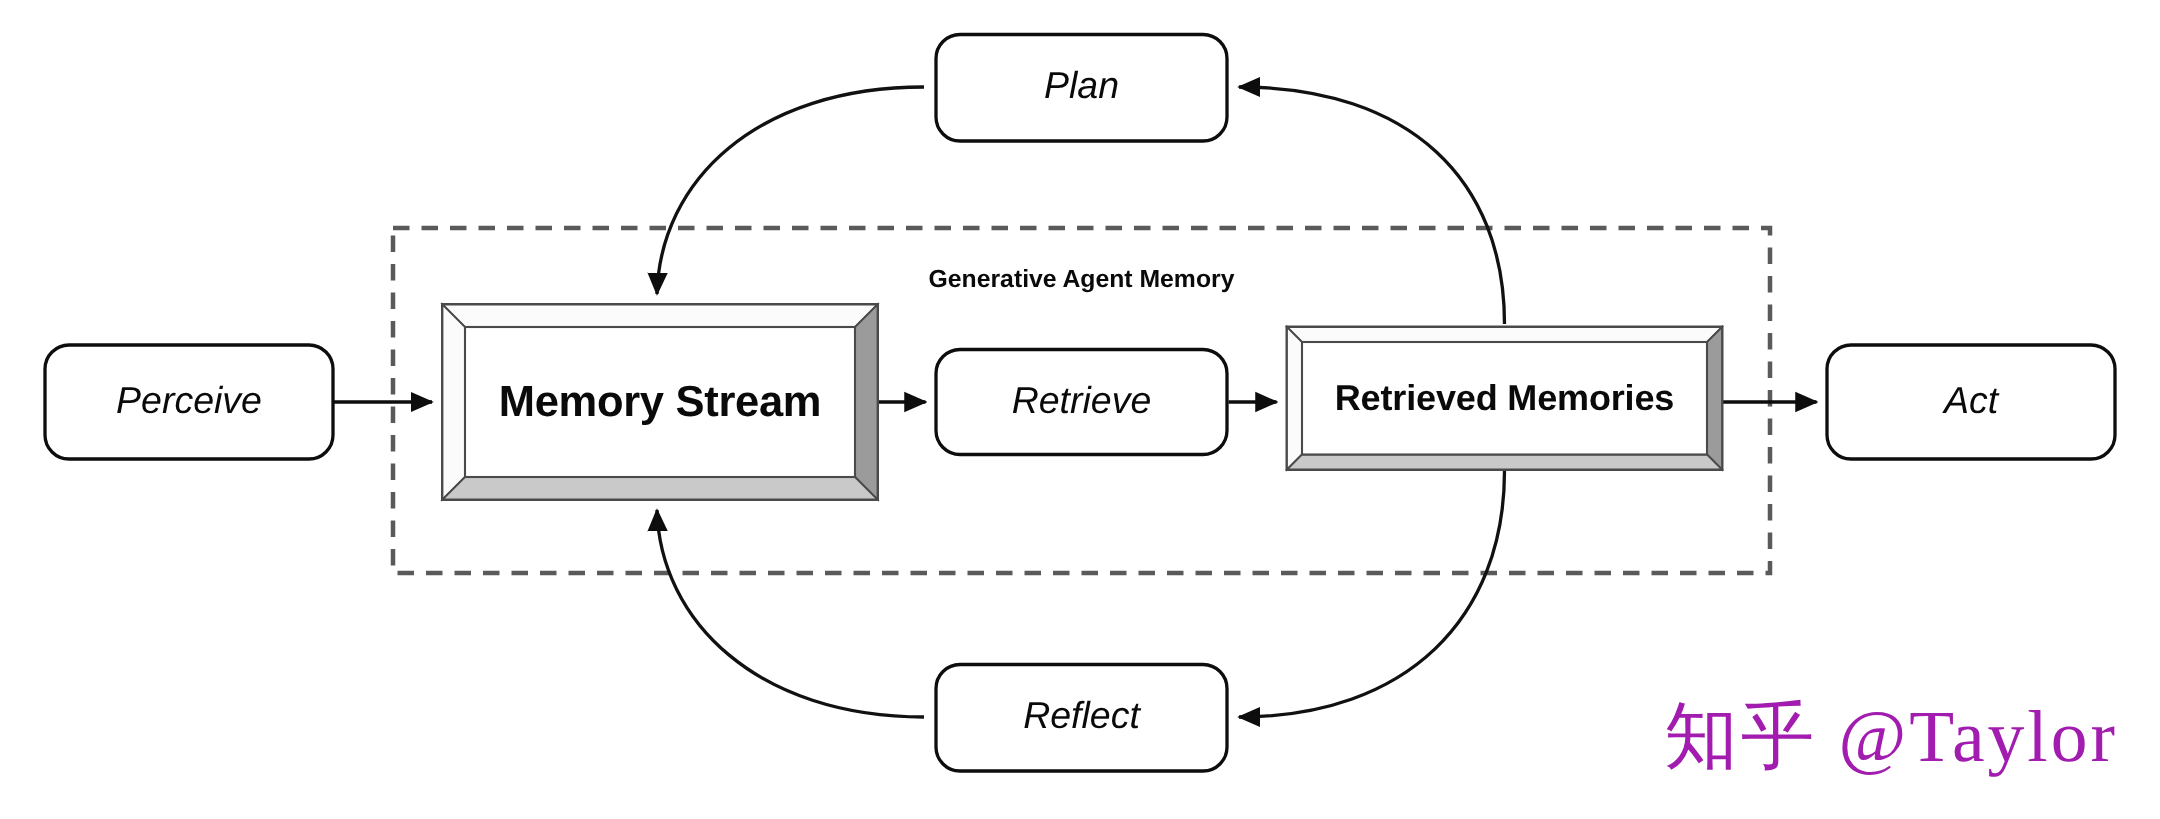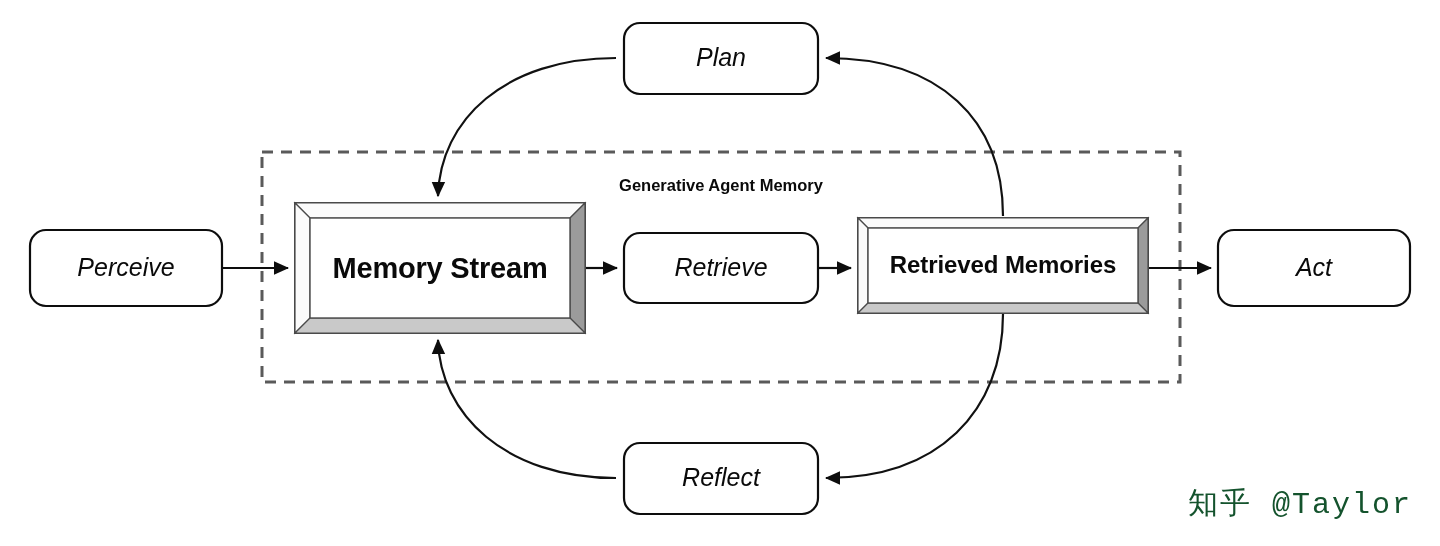--- a/index.html
+++ b/index.html
@@ -86,23 +86,23 @@
   }
   .curve-line {
     fill: none;
     stroke: #111111;
     stroke-width: 2.2;
   }
   .watermark {
     position: absolute;
     right: 28px;
     bottom: 22px;
-    font-family: Liberation Mono, monospace;
-    font-size: 30px;
-    color: #14532d;
+    font-family: Liberation Serif, serif;
+    font-size: 49px;
+    color: #a21caf;
     letter-spacing: 2px;
     white-space: nowrap;
     user-select: none;
   }
 </style>
 </head>
 <body>
 
 <div id="diagram-root">
 

